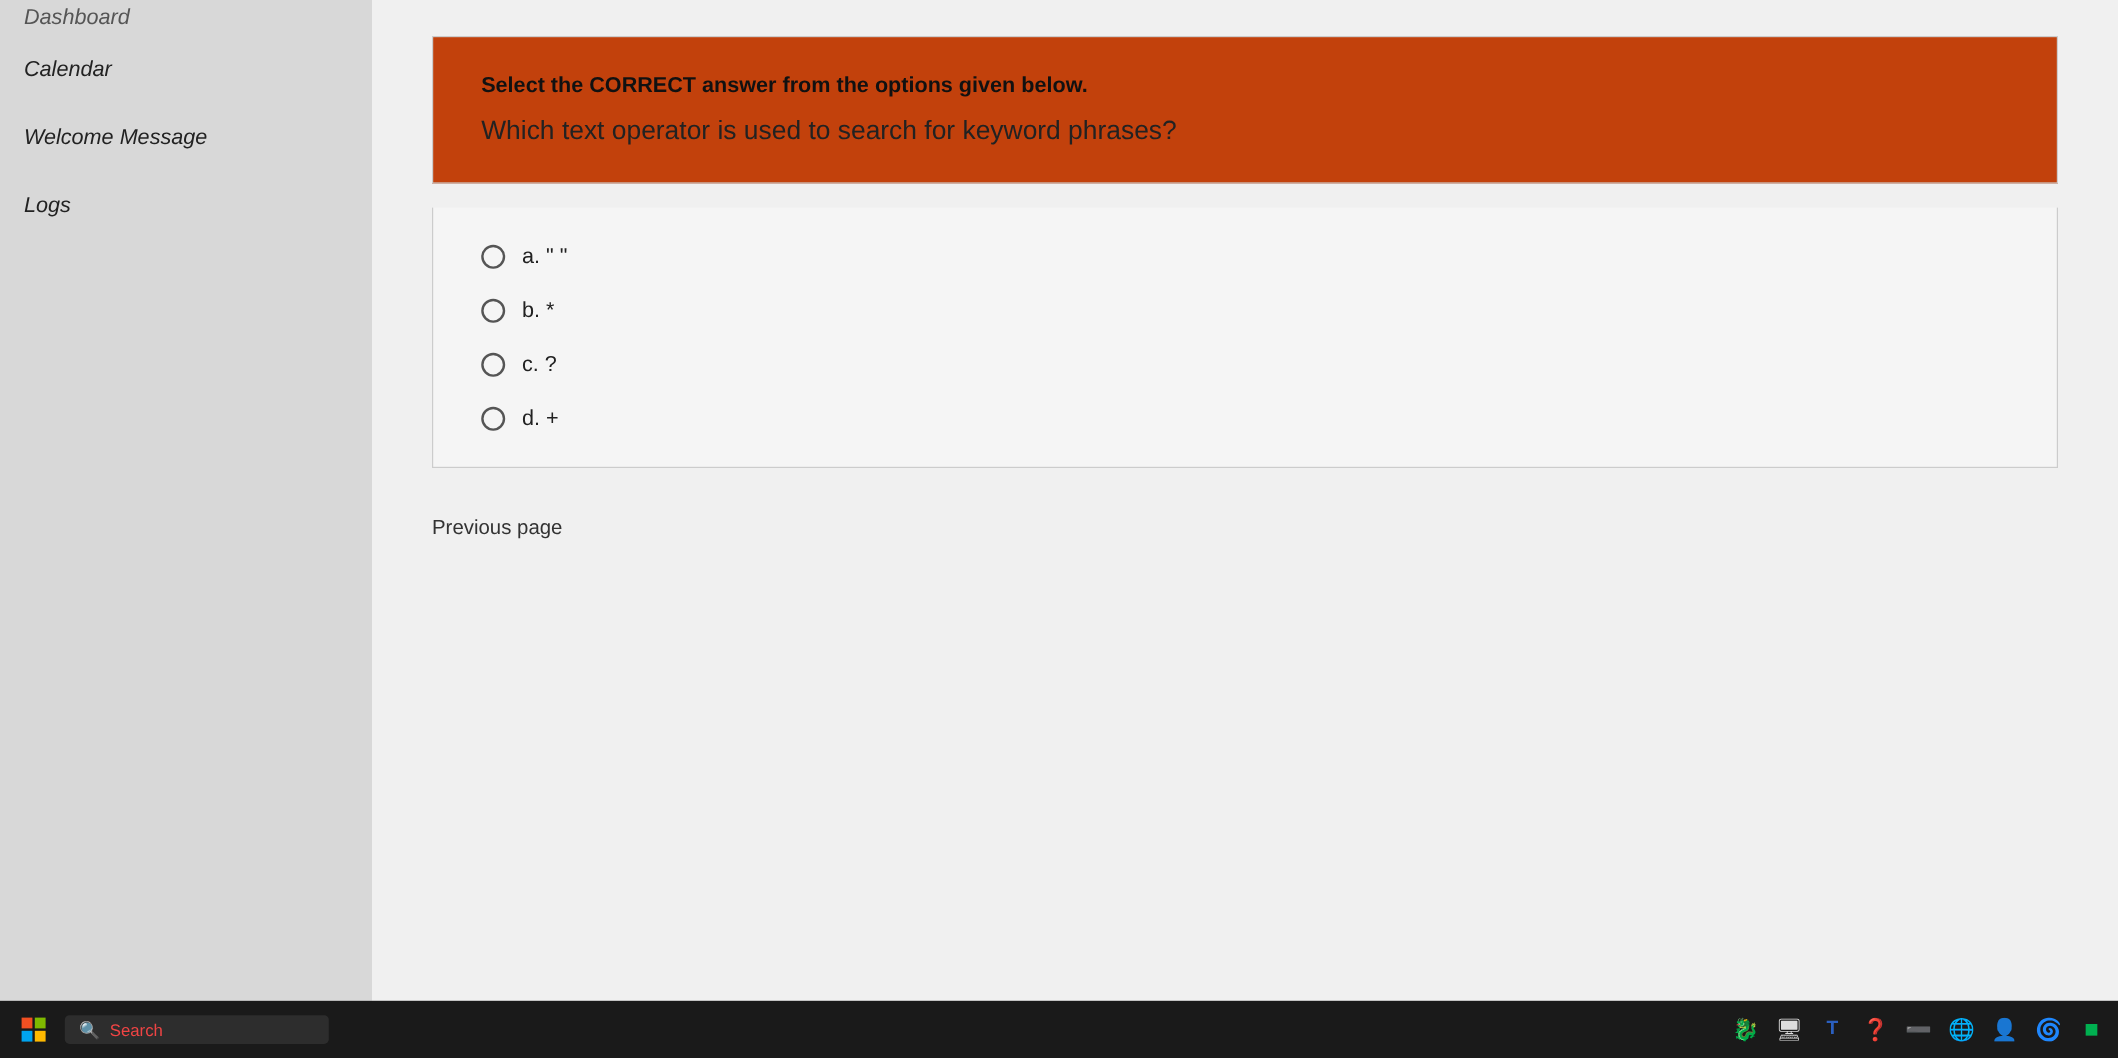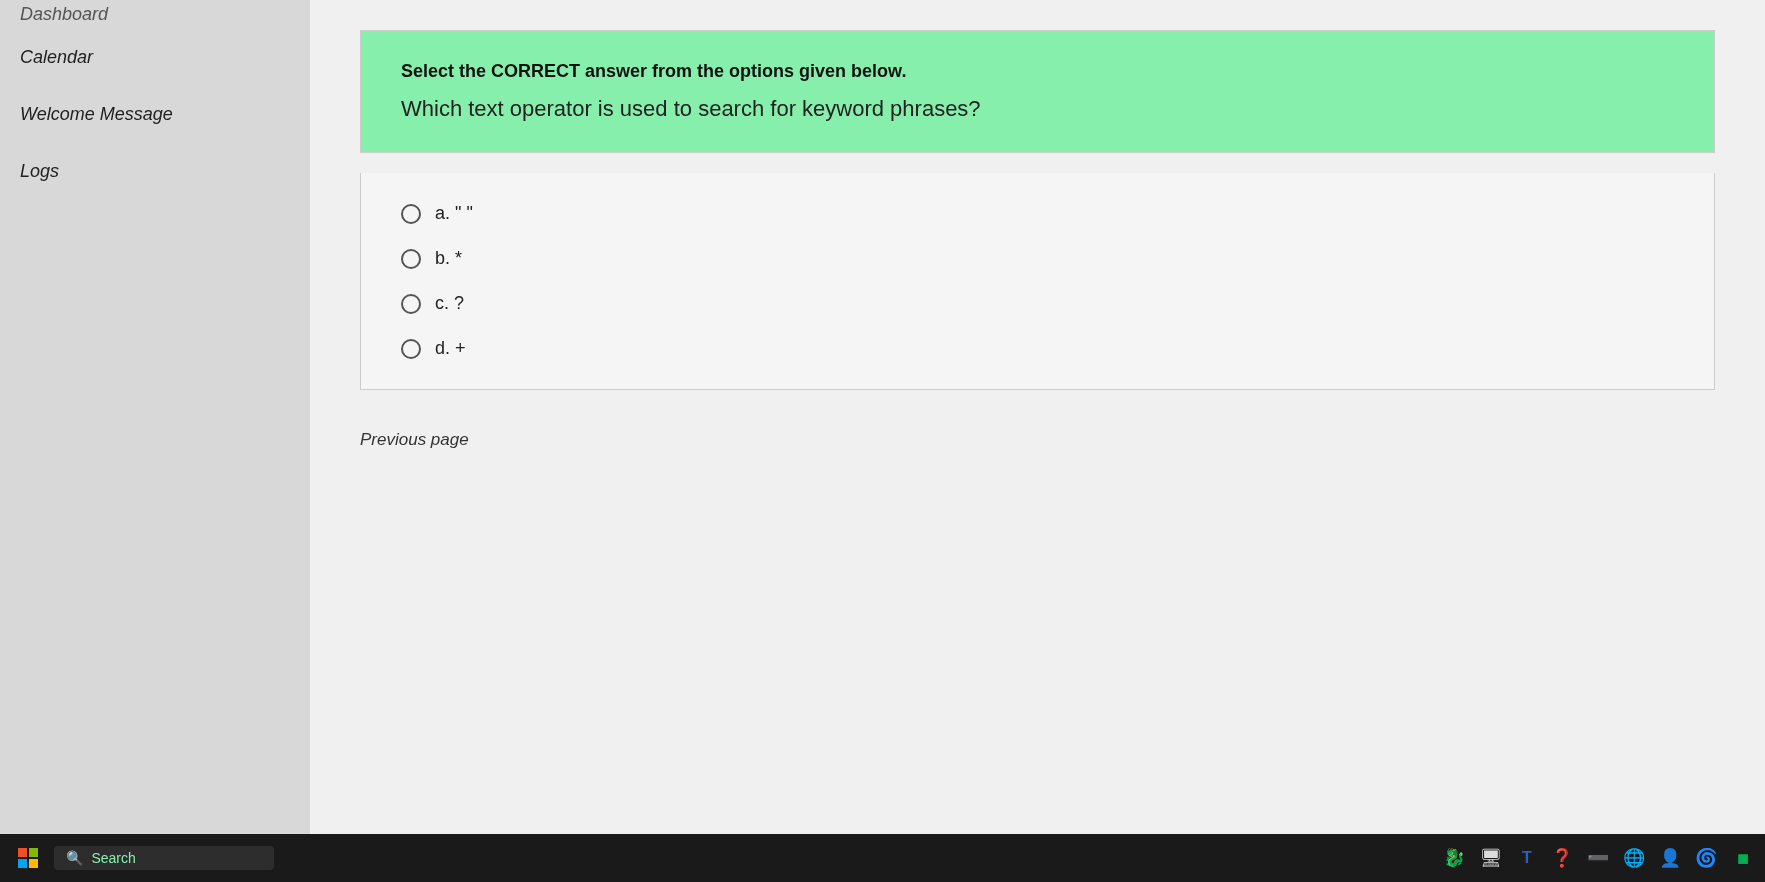--- a/index.html
+++ b/index.html
@@ -48,21 +48,21 @@
     
     .content-area {
       flex: 1;
       background: #f0f0f0;
       padding: 30px 50px;
       display: flex;
       flex-direction: column;
     }
 
     .question-box {
-      background: #86efac;
+      background: #c2410c;
       border: 1px solid #ccc;
       padding: 30px 40px;
       margin-bottom: 20px;
     }
 
     .question-instruction {
       font-size: 18px;
       font-weight: 700;
       color: #111;
       margin-bottom: 14px;
@@ -103,21 +103,20 @@
       display: inline-block;
     }
 
     .option-label {
       font-size: 18px;
     }
 
     .navigation-area {
       margin-top: 30px;
       padding-top: 10px;
-      font-style: italic;
     }
 
     .prev-page-link {
       font-size: 17px;
       color: #333;
       cursor: pointer;
       text-decoration: none;
     }
 
     
@@ -166,21 +165,21 @@
       gap: 8px;
       width: 220px;
     }
 
     .search-icon-tb {
       color: #aaa;
       font-size: 14px;
     }
 
     .search-text-tb {
-      color: #86efac;
+      color: #ef4444;
       font-size: 14px;
     }
 
     .taskbar-spacer { flex: 1; }
 
     .taskbar-icons {
       display: flex;
       align-items: center;
       gap: 12px;
     }

